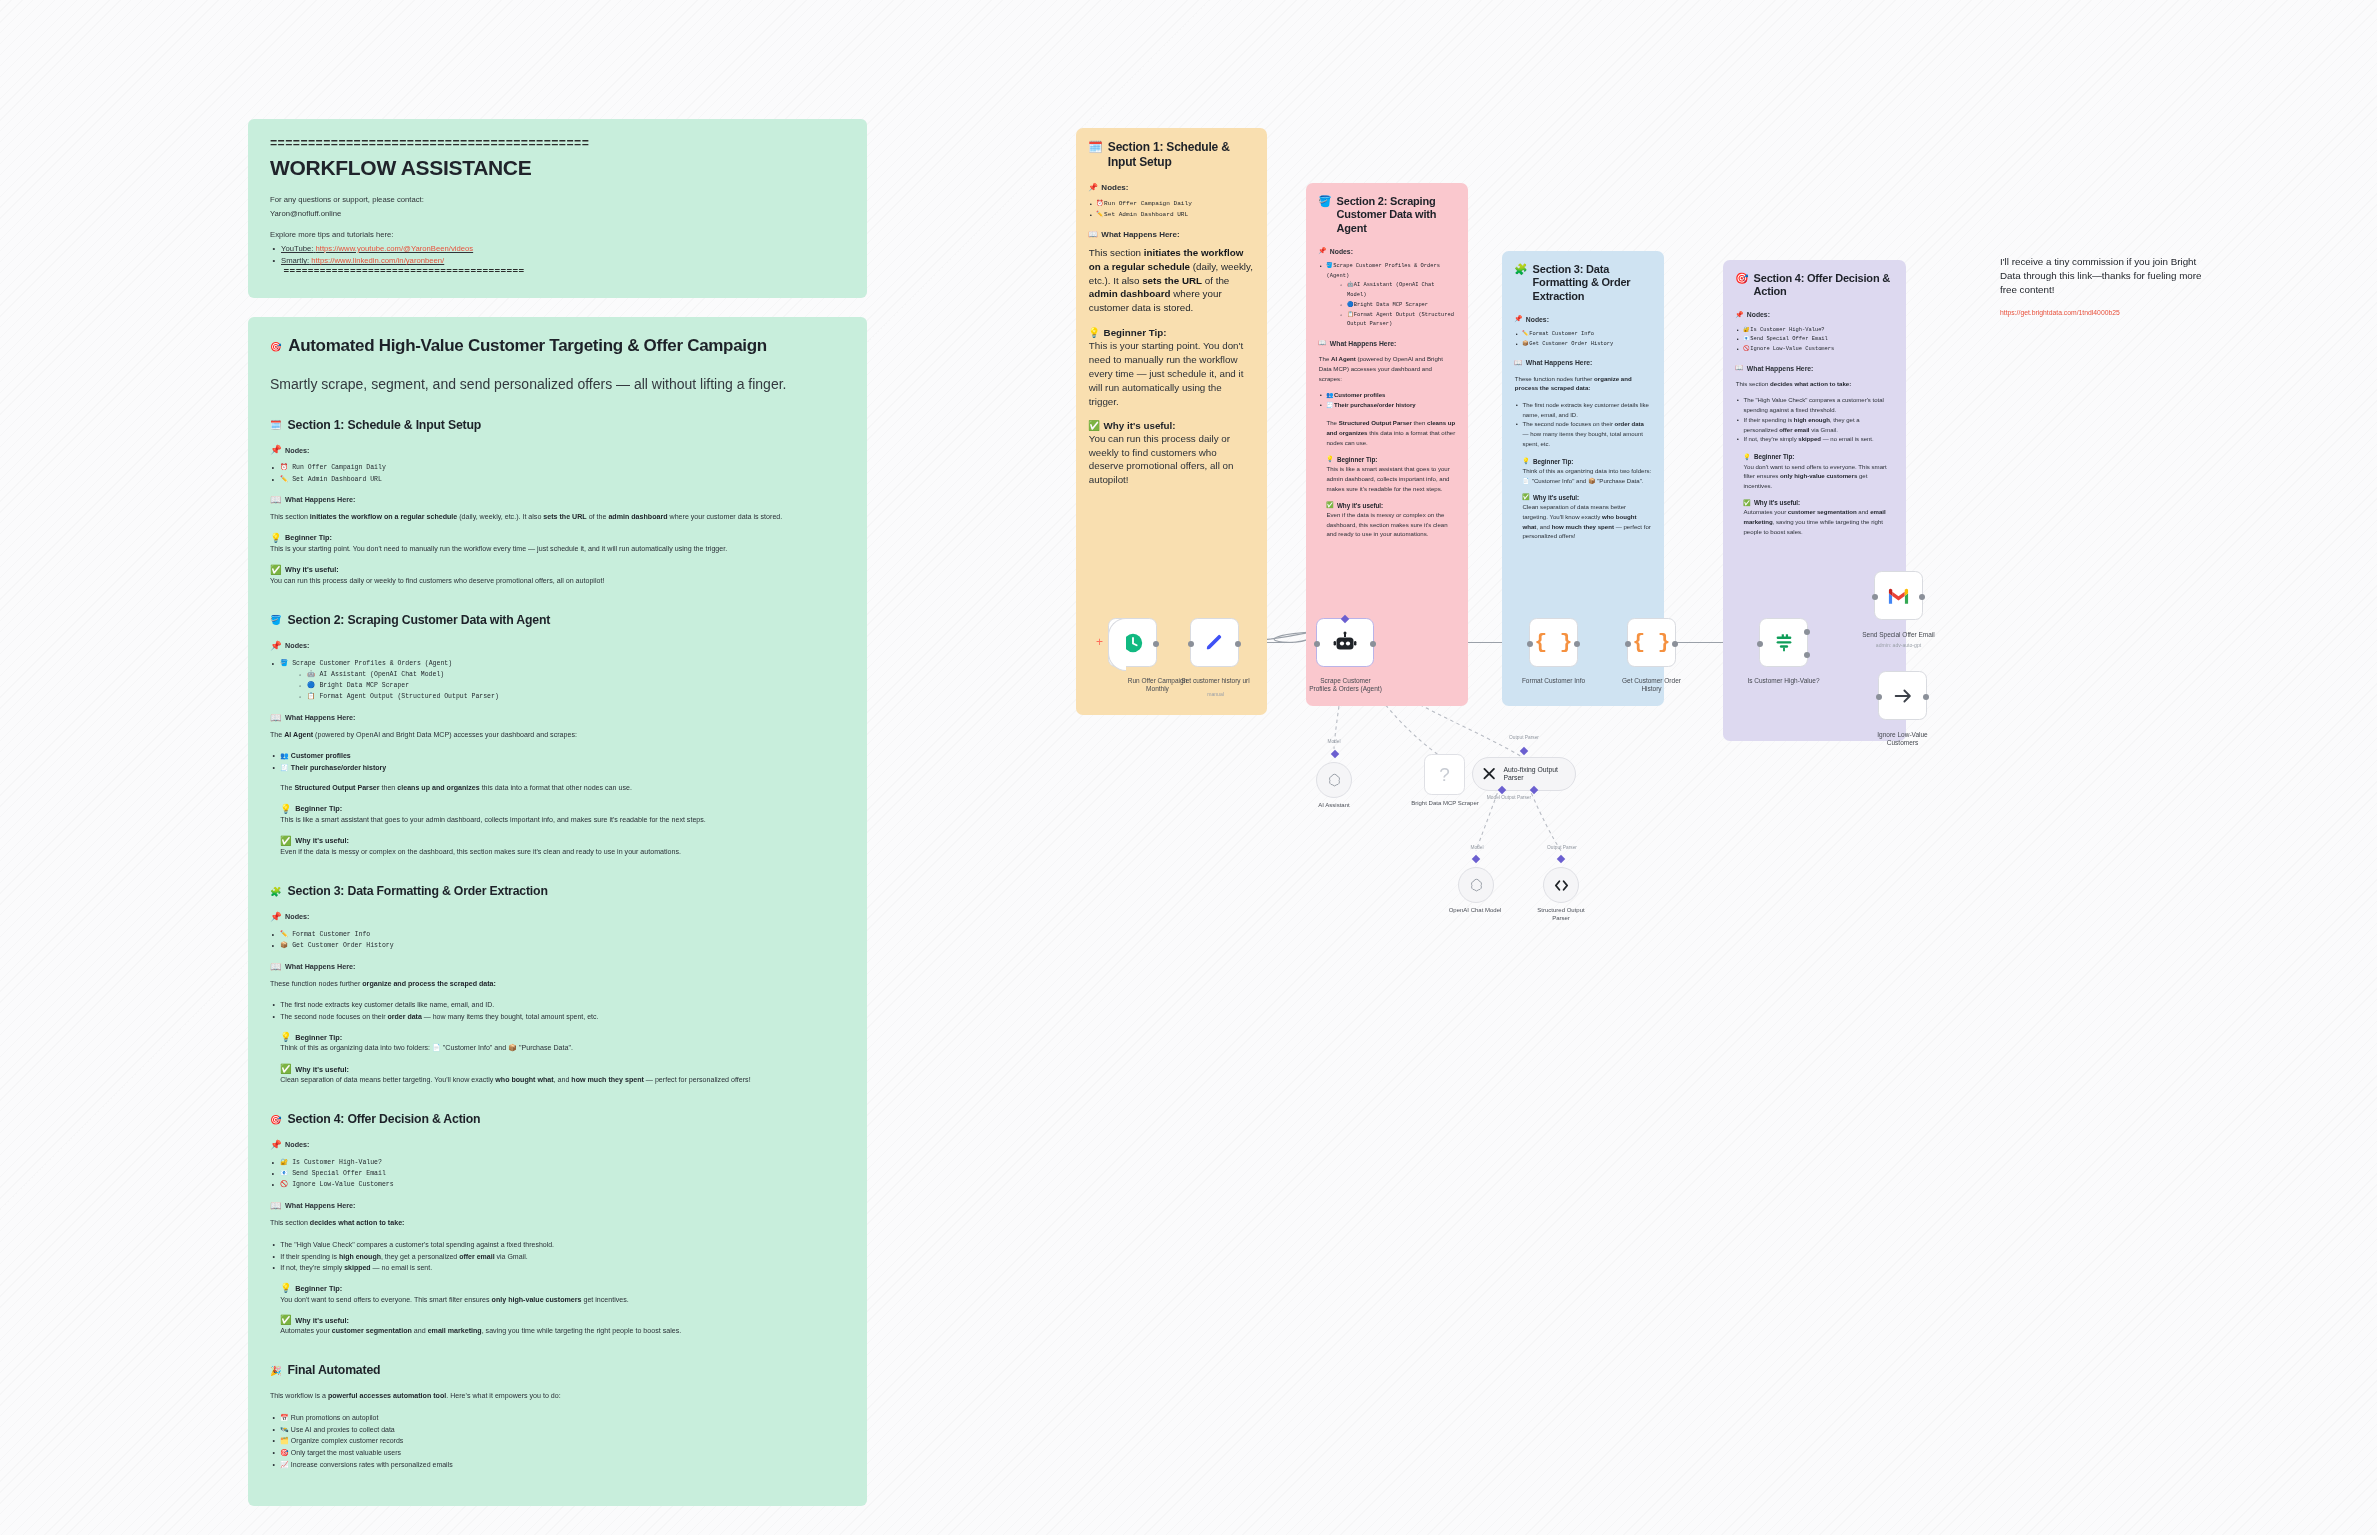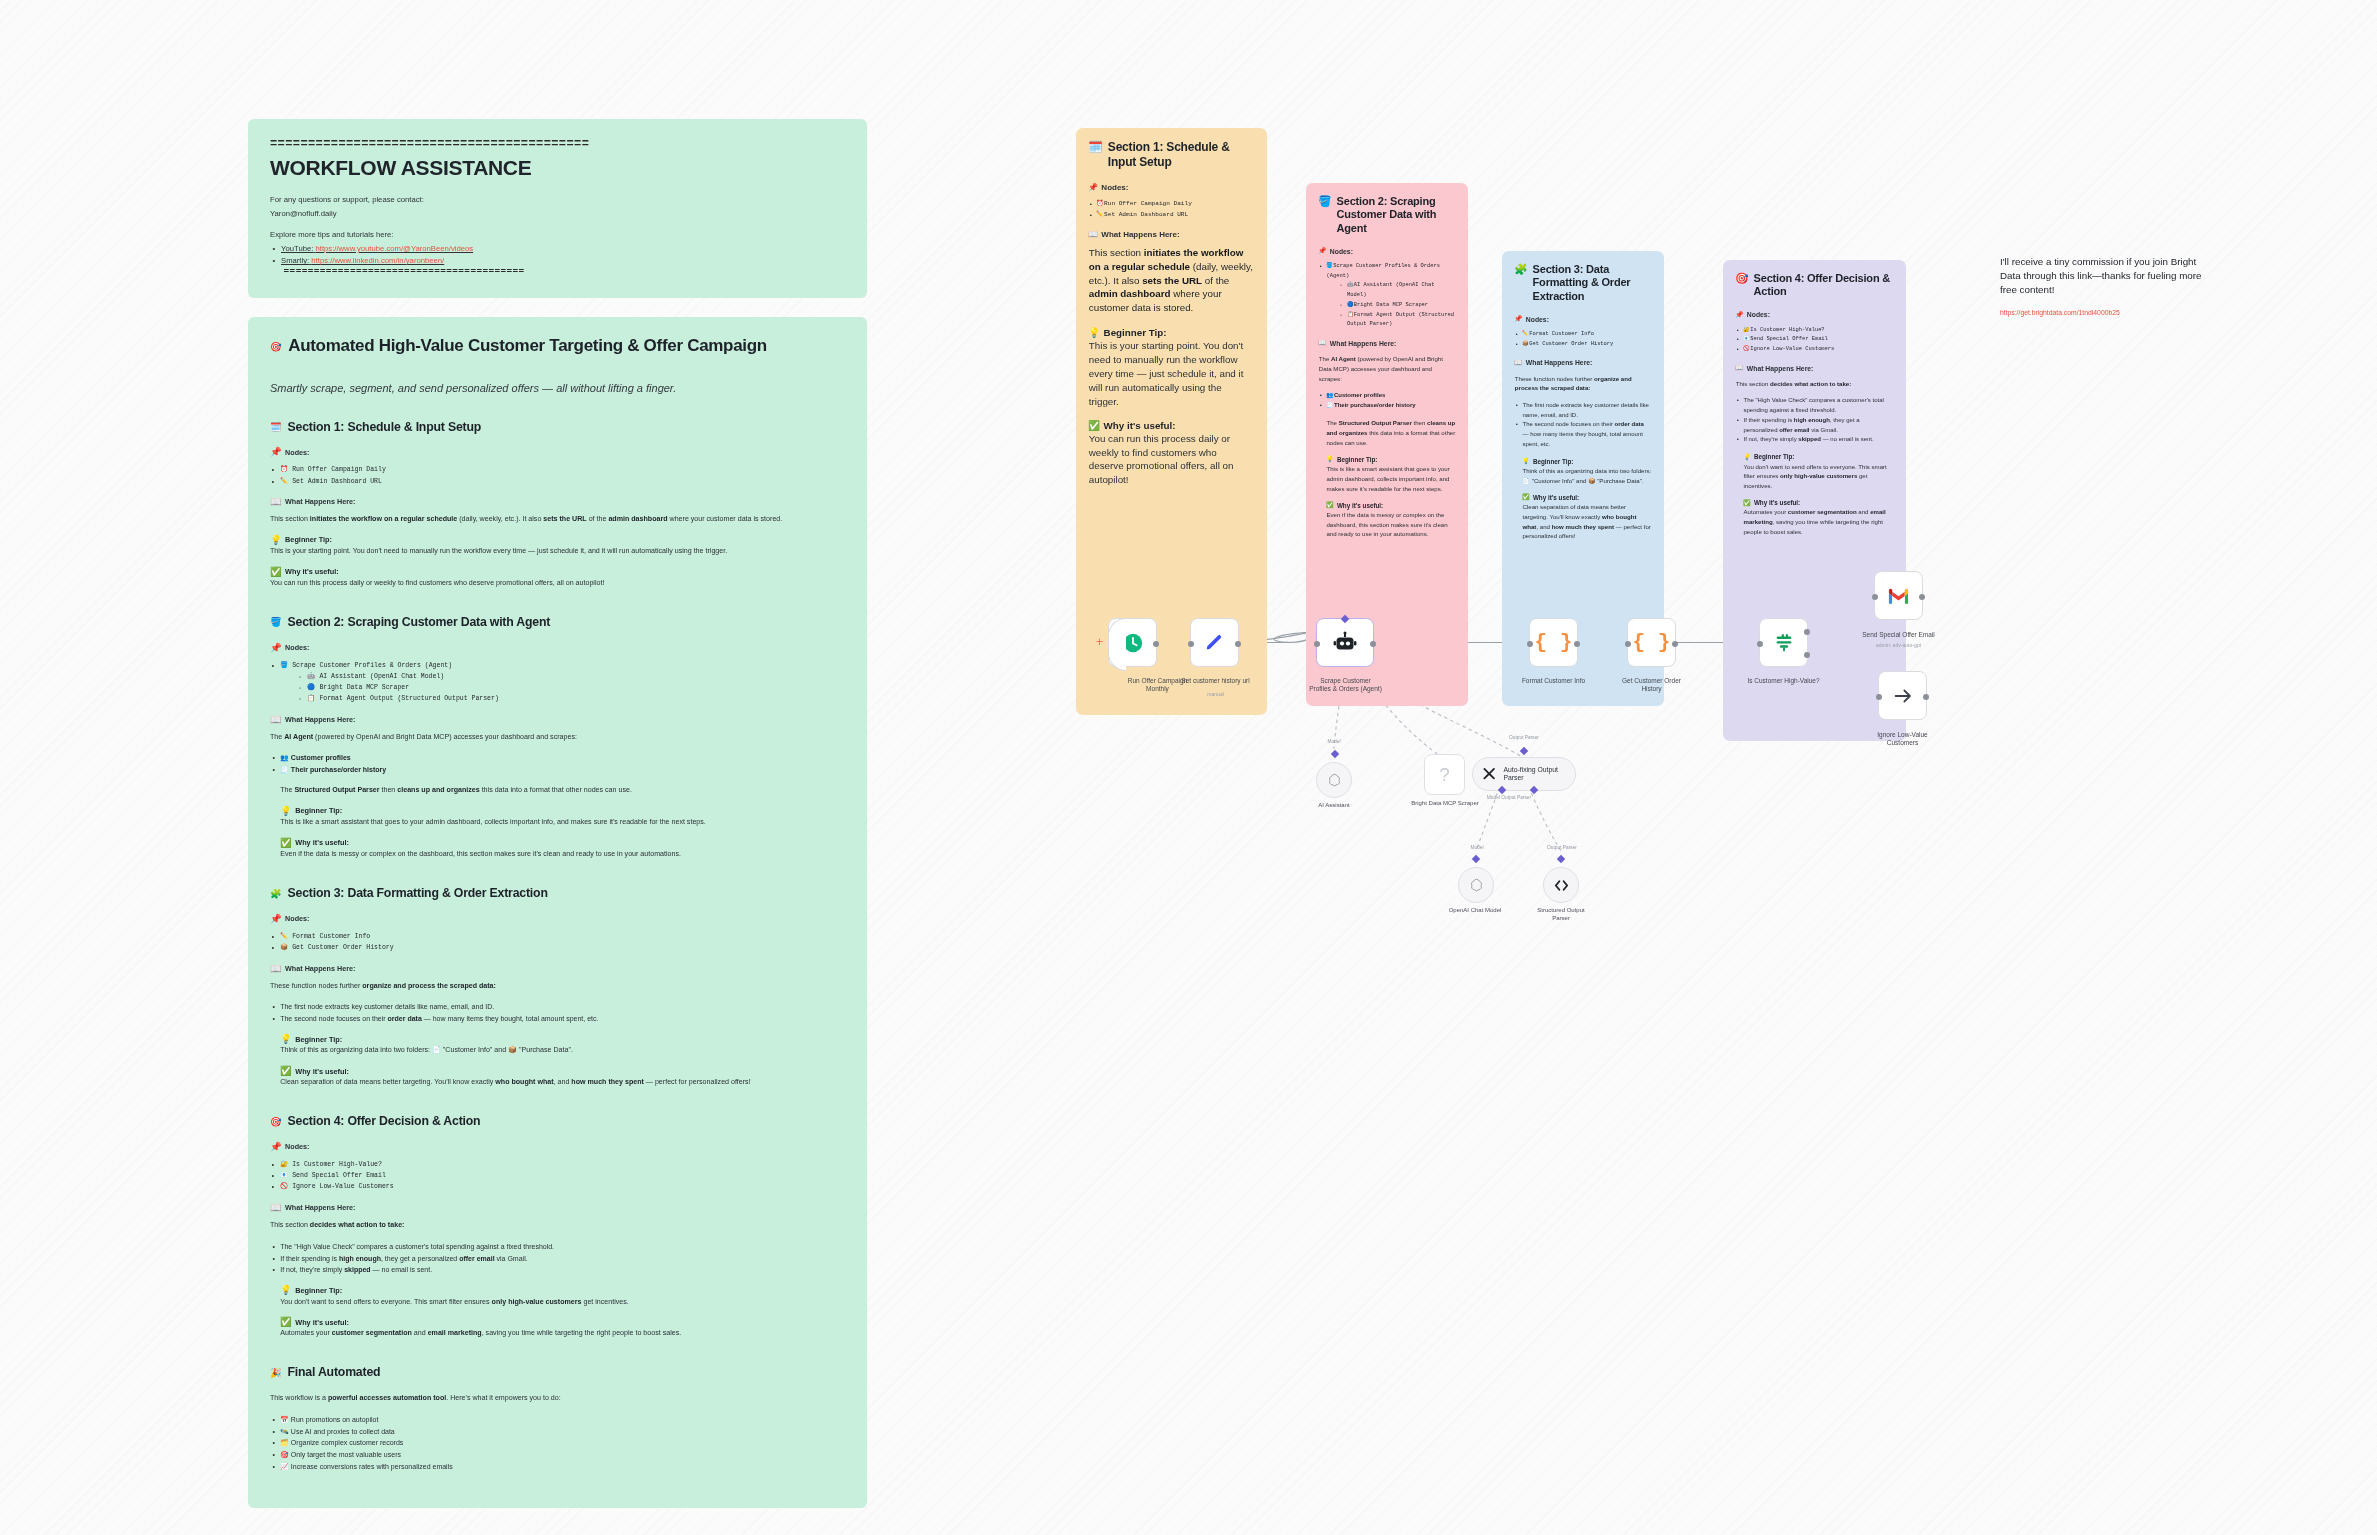--- a/index.html
+++ b/index.html
@@ -90,24 +90,23 @@
     font-size: 17px;
     font-weight: 700;
     color: #1d2128;
     letter-spacing: -0.3px;
     display: flex;
     align-items: center;
     gap: 6.8px;
   }
 
   .sub-it {
-    font-size: 11px;
-    font-style: italic;
+    font-size: 14px;
     color: #33383e;
-    margin-top: 26px;
+    margin-top: 20px;
     margin-bottom: 25.5px;
   }
 
   .h2-sec {
     font-size: 12.3px;
     font-weight: 700;
     color: #1d2128;
     letter-spacing: -0.2px;
     display: flex;
     align-items: center;
@@ -387,21 +386,21 @@
 </style>
 </head>
 <body>
 
 <div class="doc-panel">
 
   <div class="doc-card">
     <div class="eq-rule">==========================================</div>
     <div class="wf-title">WORKFLOW ASSISTANCE</div>
     <div class="tiny-p">For any questions or support, please contact:</div>
-    <div class="tiny-p">Yaron@nofluff.daily</div>
+    <div class="tiny-p">Yaron@nofluff.online</div>
     <div class="tiny-gap"></div>
     <div class="tiny-p">Explore more tips and tutorials here:</div>
     <ul class="tiny-ul">
       <li>
         <span>YouTube:</span>
         <span class="lnk">https://www.youtube.com/@YaronBeen/videos</span>
       </li>
       <li>
         <span>Smartly:</span>
         <span class="lnk">https://www.linkedin.com/in/yaronbeen/</span>

